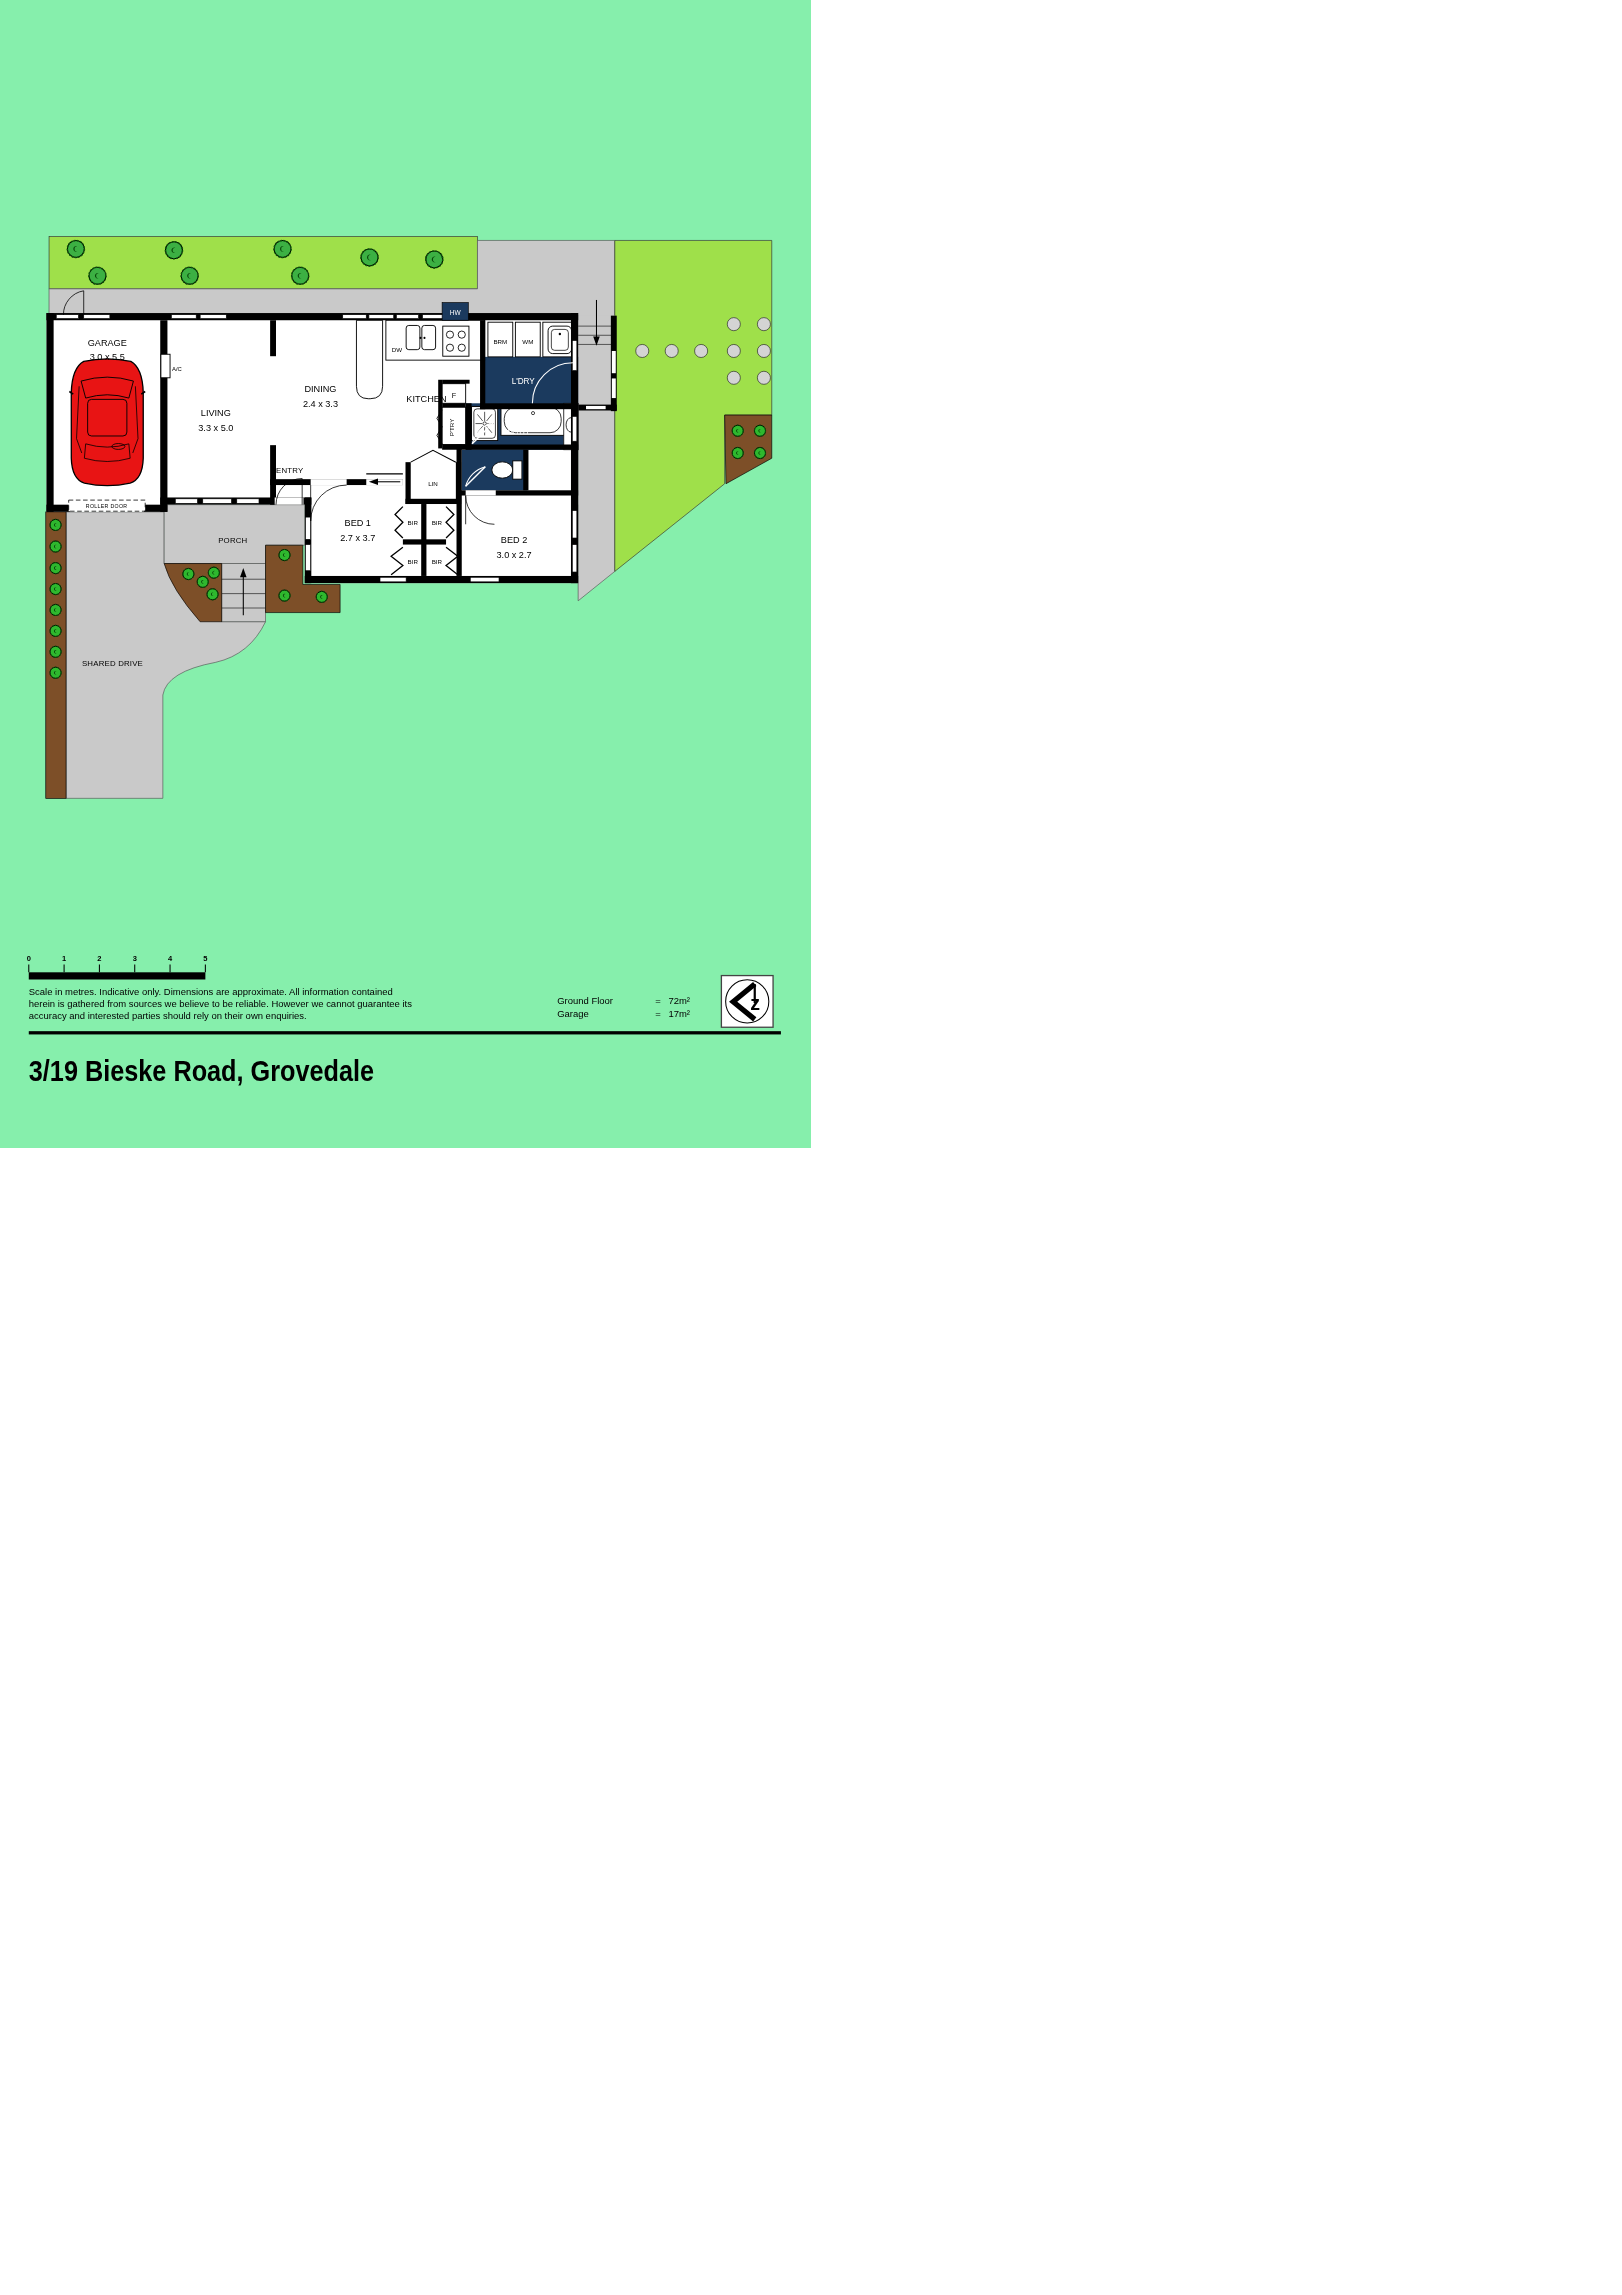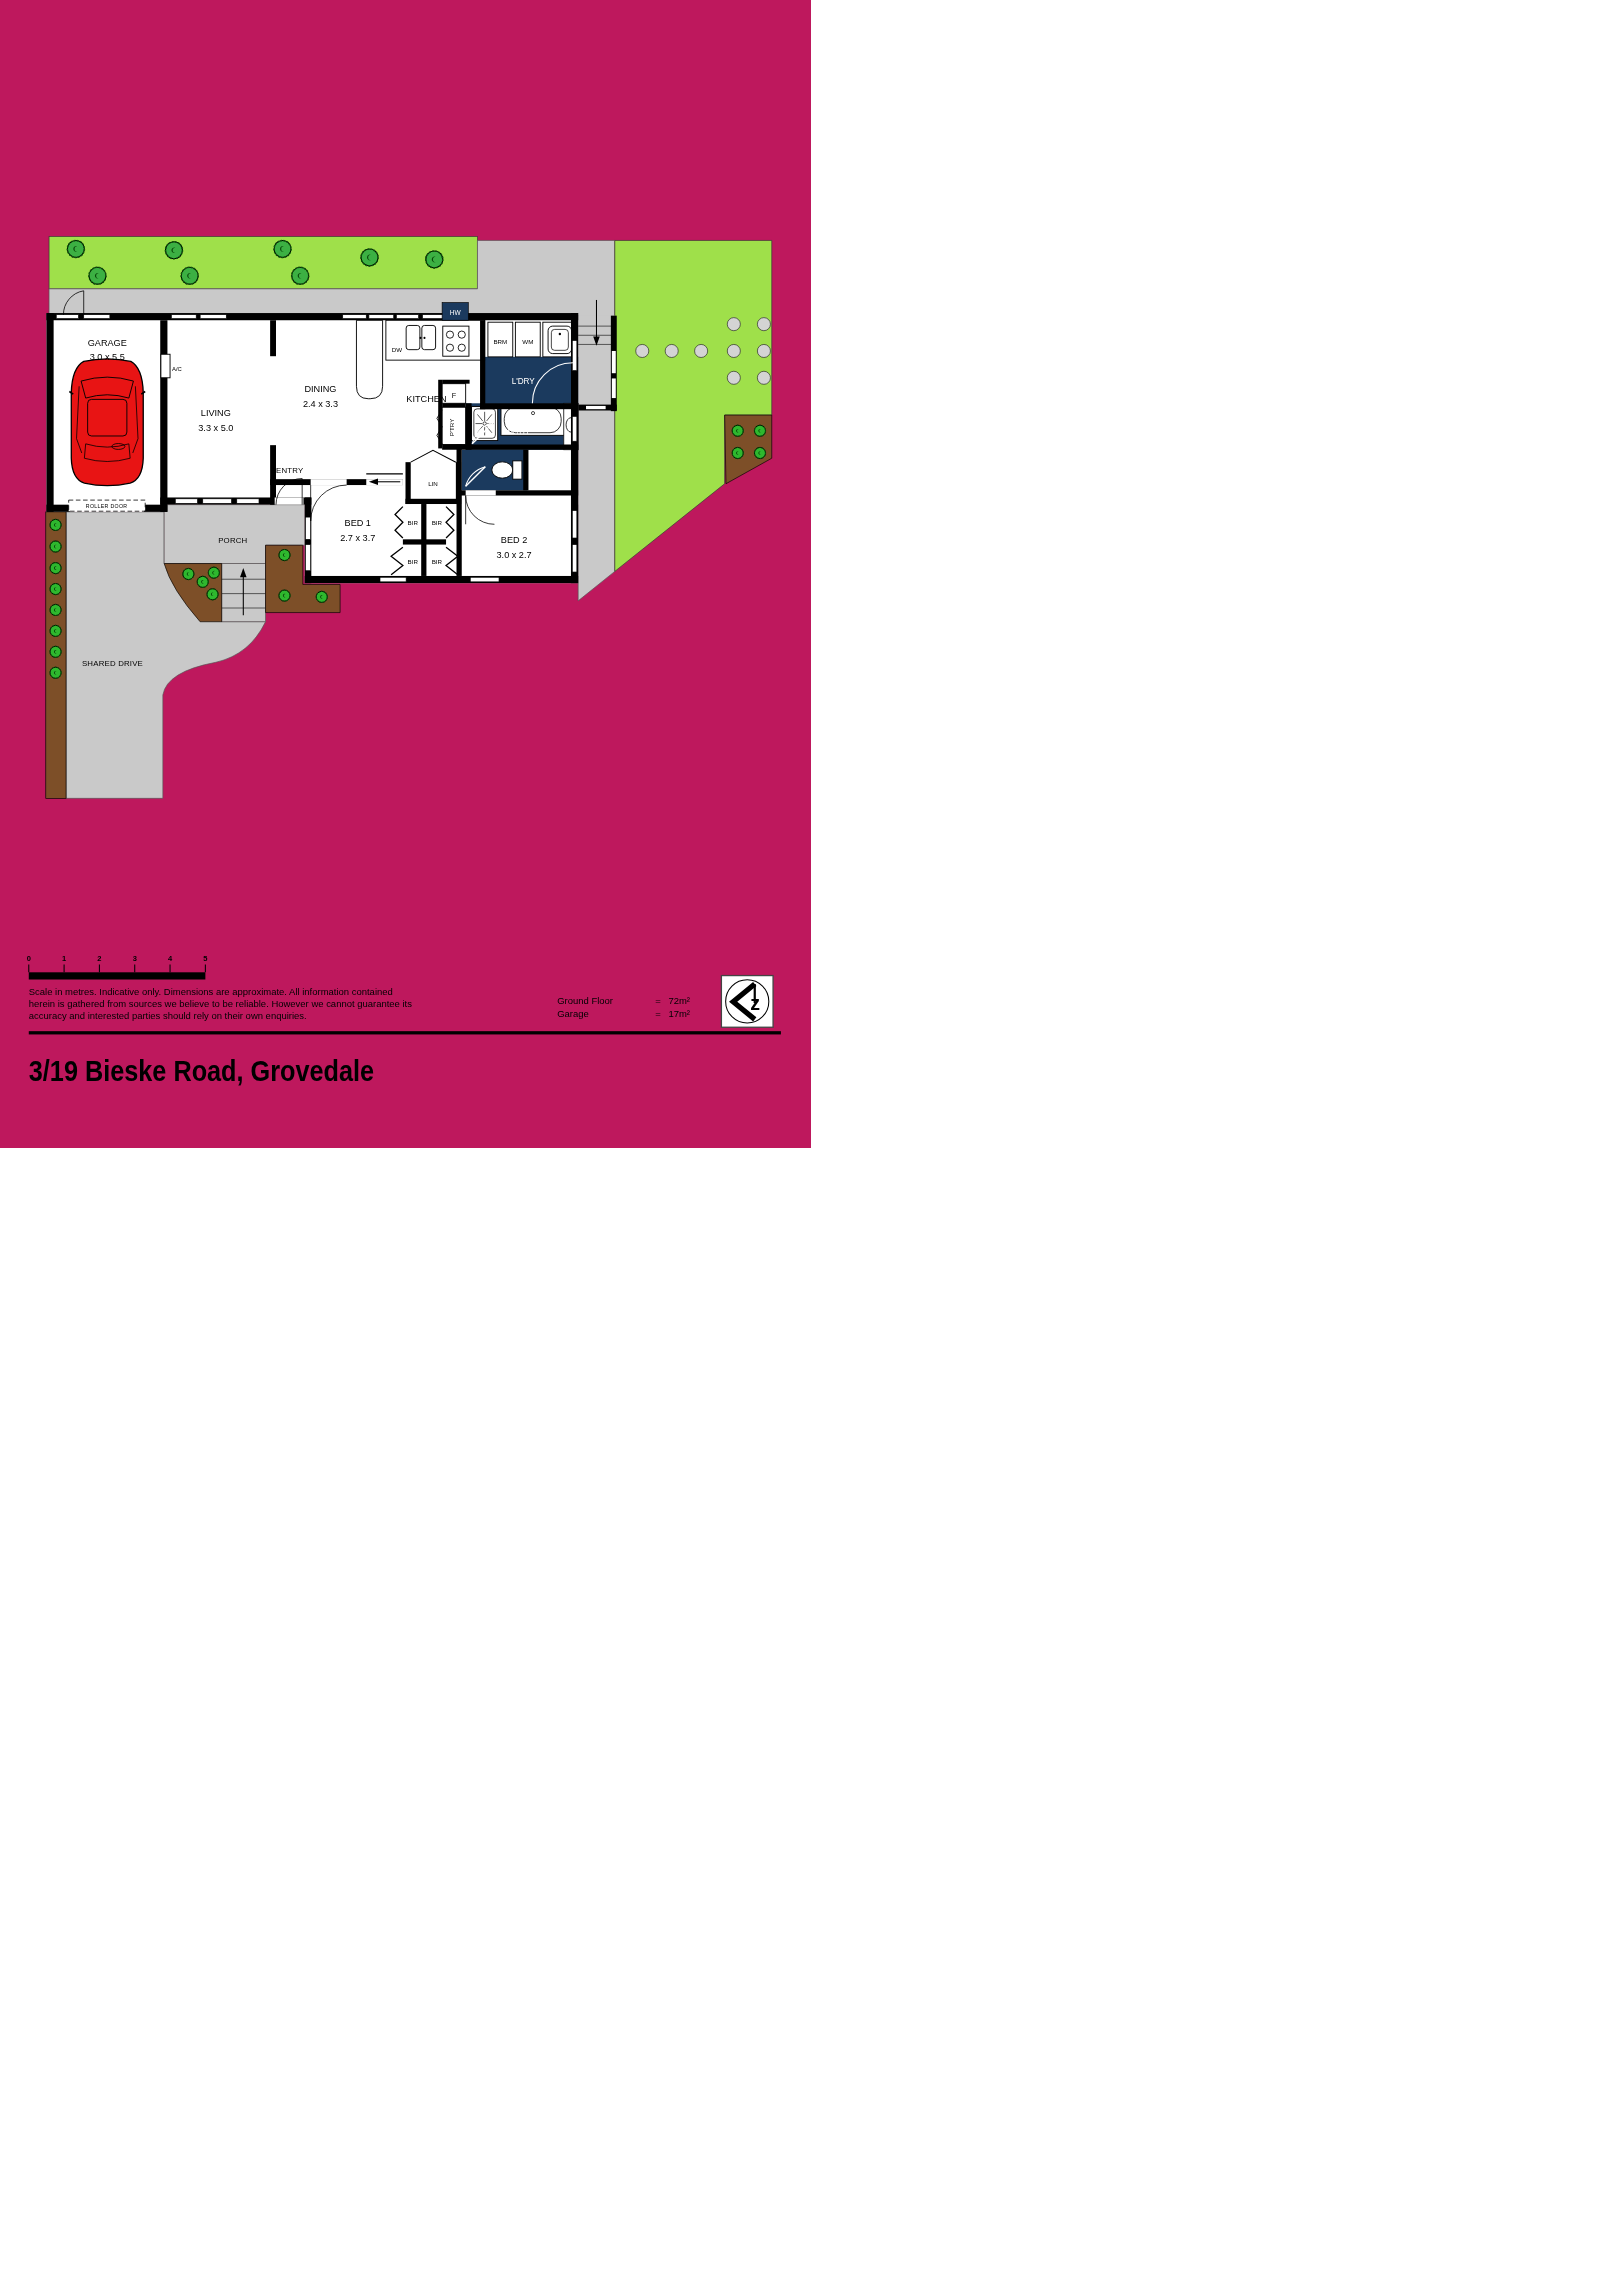--- a/index.html
+++ b/index.html
@@ -1,16 +1,16 @@
 <!DOCTYPE html>
 <html style="font-size:10.5px"><head>
 <meta charset="utf-8">
 <style>
   html,body{margin:0;padding:0;background:#fff;}
-  .page{position:relative;width:811px;height:1148px;background:#be185d;overflow:hidden;}
+  .page{position:relative;width:811px;height:1148px;background:#86efac;overflow:hidden;}
   svg{position:absolute;left:0;top:0;}
   svg text{font-family:"Liberation Sans","DejaVu Sans",sans-serif;fill:#000;}
   .room-label{font-size:14px;text-anchor:middle;}
   .small-label{font-size:9.5px;text-anchor:middle;}
   .tiny-label{font-size:8px;text-anchor:middle;letter-spacing:.5px;}
   .white-label{fill:#fff;font-size:12.5px;text-anchor:middle;}
   .area-label{font-size:12px;text-anchor:middle;letter-spacing:.3px;}
   .wall{fill:#000;}
   .win{fill:#fff;}
   .fixture{fill:#fff;stroke:#000;stroke-width:1.4;}

